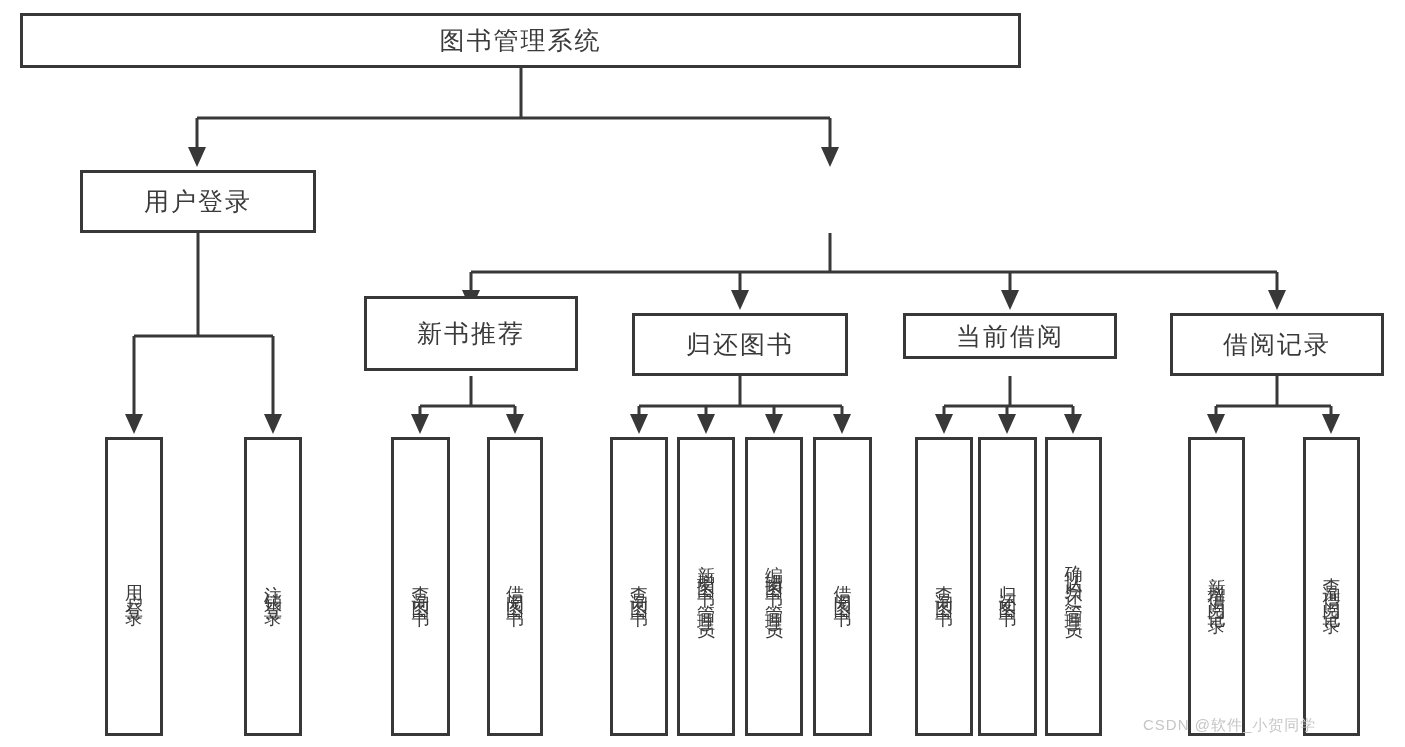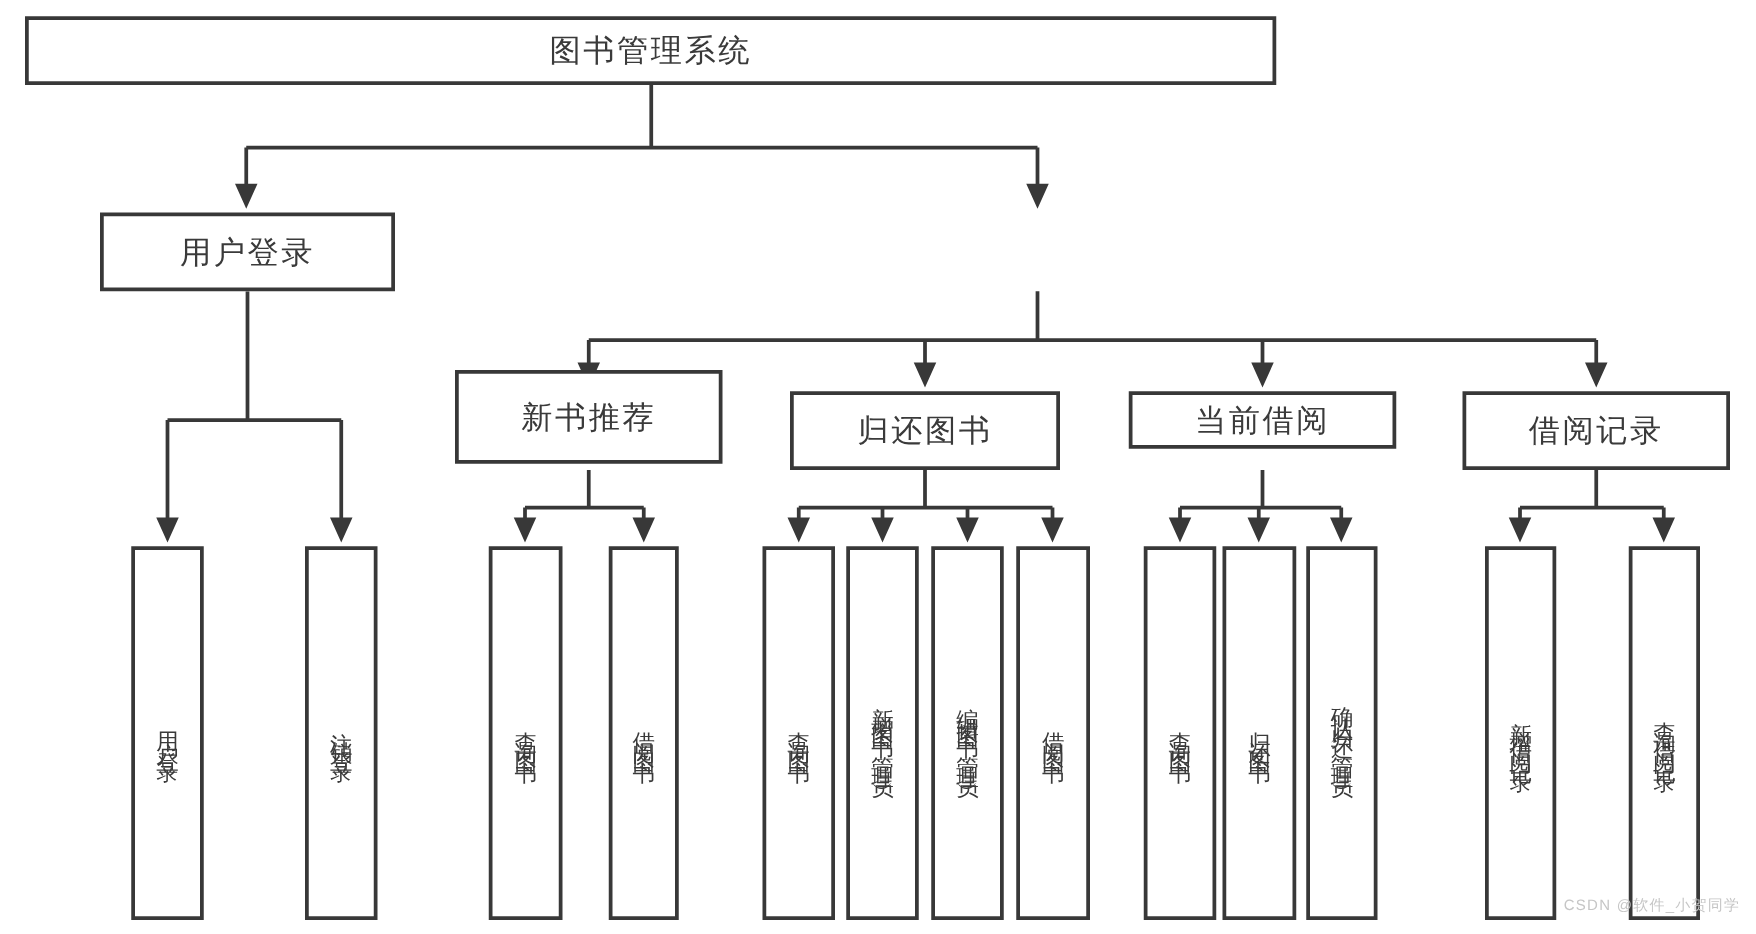--- a/index.html
+++ b/index.html
@@ -38,22 +38,22 @@
     background:var(--box_bg);
     display:flex;align-items:center;justify-content:center;
     writing-mode:vertical-rl;
     font-size:18px;
     letter-spacing:8px;
     line-height:1;
     z-index:1;
   }
   .watermark{
     position:absolute;
-    left:1251px;top:716px;
-    font-size:12px;
+    left:1143px;top:716px;
+    font-size:15px;
     color:var(--watermark);
     letter-spacing:1px;
     z-index:2;
     white-space:nowrap;
   }
 </style>
 </head>
 <body>
 
 <div class="canvas">

